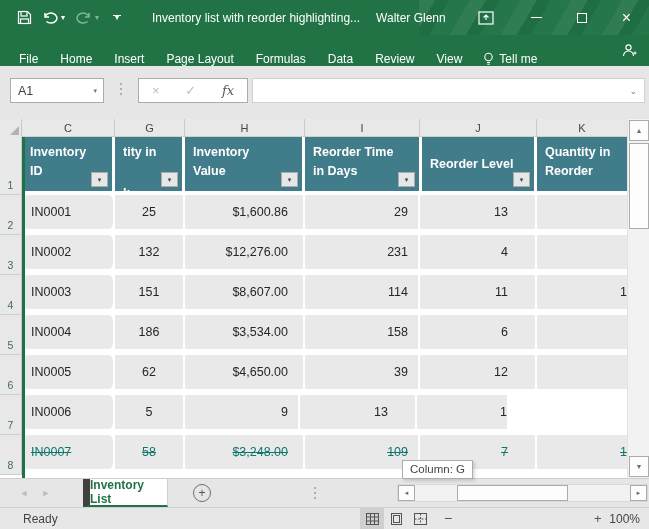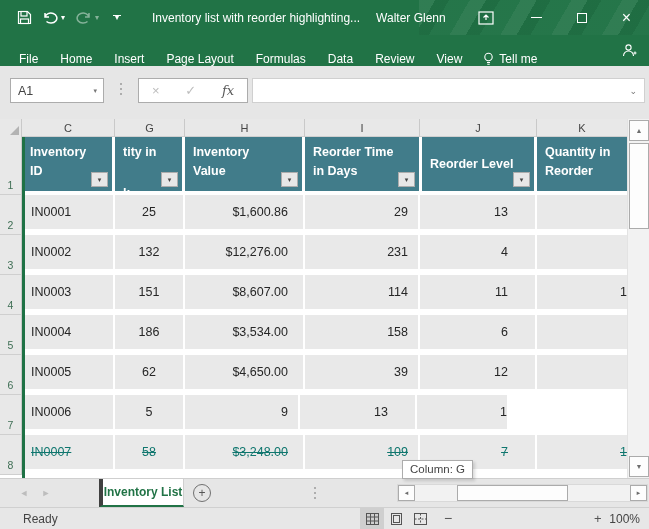--- a/index.html
+++ b/index.html
@@ -64,21 +64,21 @@
   .hcell.center { display:flex; align-items:center; padding-top:0; white-space:nowrap; }
   .hcell.last { border-right:none; }
   .g-partial { display:block; margin-top:22px; font-weight:600; }
   .filterbtn { position:absolute; right:4px; bottom:4px; width:17px; height:15px; background:#E7E7E7; border:1px solid #ACACAC; display:flex; align-items:center; justify-content:center; font-size:7px; color:#444; }
 
   
   .drow { height:40px; }
   .dcells { display:flex; height:40px; padding-bottom:6px; }
   .dcell { height:34px; background:#E9E9E9; border-right:2px solid #fff; font-size:12.5px; color:#262626; line-height:34px; white-space:nowrap; overflow:hidden; }
   .dcell.last { border-right:none; }
-  .c0 { text-align:left; padding-left:9px; }
+  .c0 { text-align:left; padding-left:9px;border-radius:6px; }
   .c1 { text-align:center; }
   .c2 { text-align:right; padding-right:15px; }
   .c3 { text-align:right; padding-right:10px; }
   .c4 { text-align:right; padding-right:27px; }
   .c5 { text-align:left; padding-left:83px; }
   .strike .dcell { text-decoration:line-through; color:#0f766e; }
 
   
   .vscroll { position:absolute; left:627px; top:119px; width:22px; height:359px; background:#F2F2F2; border-left:1px solid #E3E3E3; }
   .vs-btn { position:absolute; left:1px; width:20px; height:21px; background:#FDFDFD; border:1px solid #ABABAB; display:flex; align-items:center; justify-content:center; font-size:7px; color:#6d6d6d; }
@@ -86,21 +86,21 @@
   .vs-down { bottom:1px; }
   .vs-thumb { position:absolute; left:1px; top:24px; width:20px; height:86px; background:#FDFDFD; border:1px solid #ABABAB; }
 
   
   .tooltip { position:absolute; left:402px; top:460px; height:19px; background:#fff; border:1px solid #ACACAC; box-shadow:2px 2px 3px rgba(0,0,0,0.15); font-size:11.5px; color:#444; padding:2px 7px 0 7px; z-index:30; white-space:nowrap; }
 
   
   .sheetbar { position:absolute; left:0; top:478px; width:649px; height:29px; background:#E6E6E6; border-top:1px solid #CFCFCF; }
   .nav-arrow { position:absolute; top:0; height:28px; width:20px; display:flex; align-items:center; justify-content:center; color:#BDBDBD; font-size:9px; }
   .na-l { left:14px; } .na-r { left:36px; }
-  .sheettab { position:absolute; left:83px; top:0; width:85px; height:28px; background:#fff; border-left:4px solid #404040; border-right:1px solid #CFCFCF; border-bottom:2px solid #217346; display:flex; align-items:center; justify-content:center; font-size:12px; font-weight:bold; color:#217346;margin-left:16px; }
+  .sheettab { position:absolute; left:83px; top:0; width:85px; height:28px; background:#fff; border-left:7px solid #404040; border-right:1px solid #CFCFCF; border-bottom:2px solid #217346; display:flex; align-items:center; justify-content:center; font-size:12px; font-weight:bold; color:#217346; }
   .addsheet { position:absolute; left:193px; top:5px; width:18px; height:18px; border:1px solid #707070; border-radius:50%; display:flex; align-items:center; justify-content:center; color:#555; font-size:12px; line-height:1; }
   .sb-dots { position:absolute; left:314px; top:8px; display:flex; flex-direction:column; gap:3px; }
   .sb-dots i { width:2px; height:2px; background:#9a9a9a; border-radius:50%; }
   .hscroll { position:absolute; left:397px; top:5px; width:251px; height:18px; background:#F2F2F2; border:1px solid #D9D9D9; }
   .hs-btn { position:absolute; top:0; width:17px; height:16px; background:#FDFDFD; border:1px solid #ABABAB; display:flex; align-items:center; justify-content:center; font-size:6px; color:#6d6d6d; }
   .hs-l { left:0; } .hs-r { right:0; }
   .hs-thumb { position:absolute; left:59px; top:0; width:111px; height:16px; background:#FDFDFD; border:1px solid #ABABAB; }
 
   
   .statusbar { position:absolute; left:0; top:507px; width:649px; height:22px; background:#E7E7E7; border-top:1px solid #D0D0D0; }

